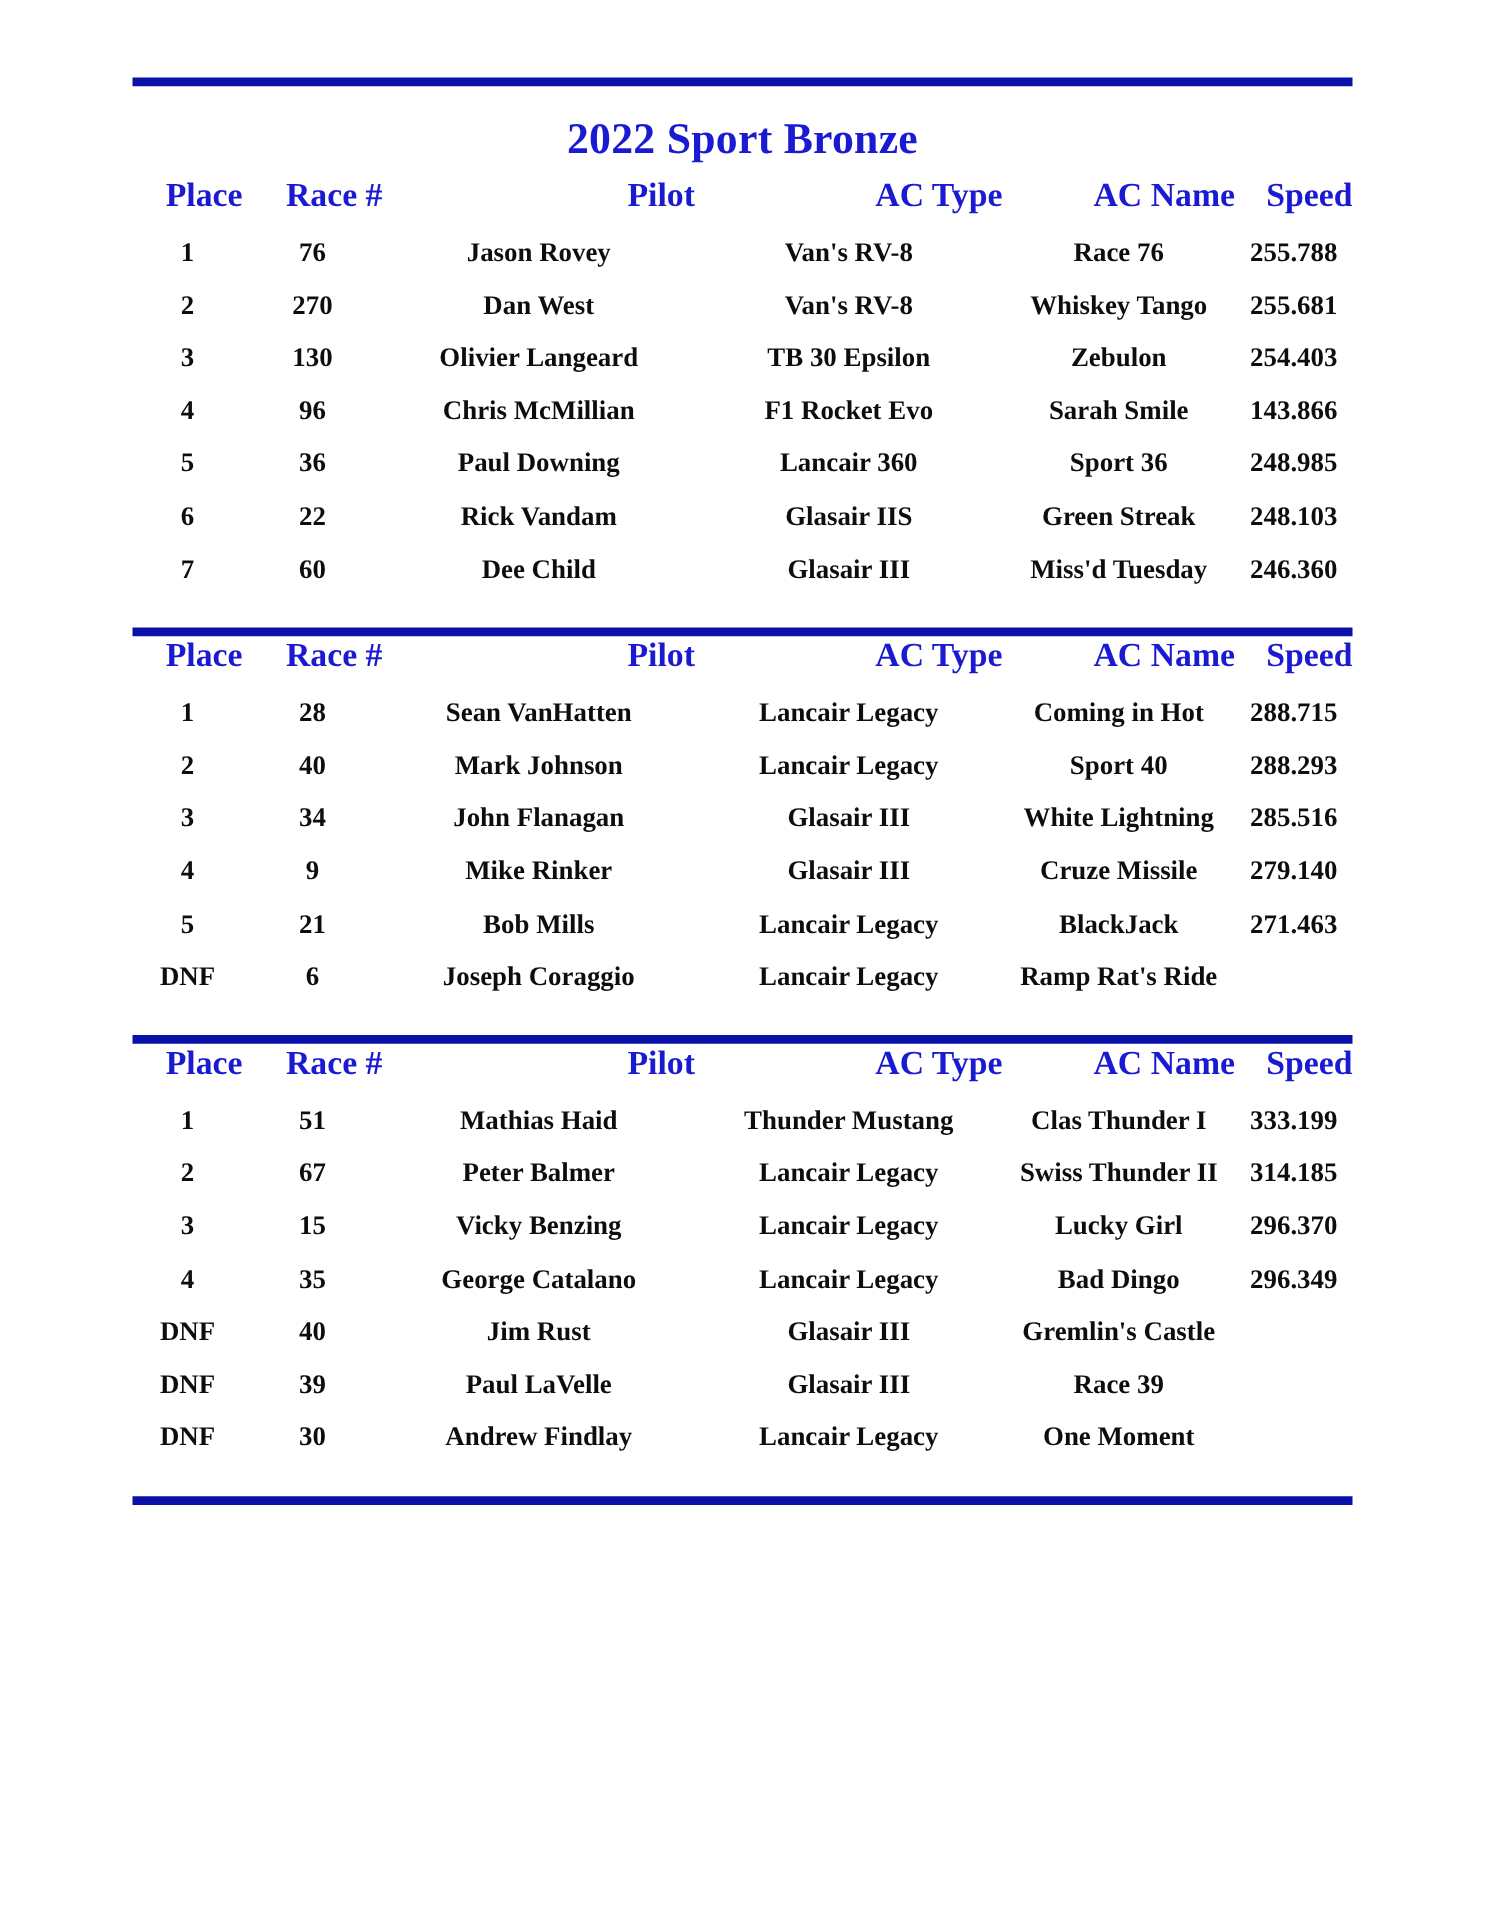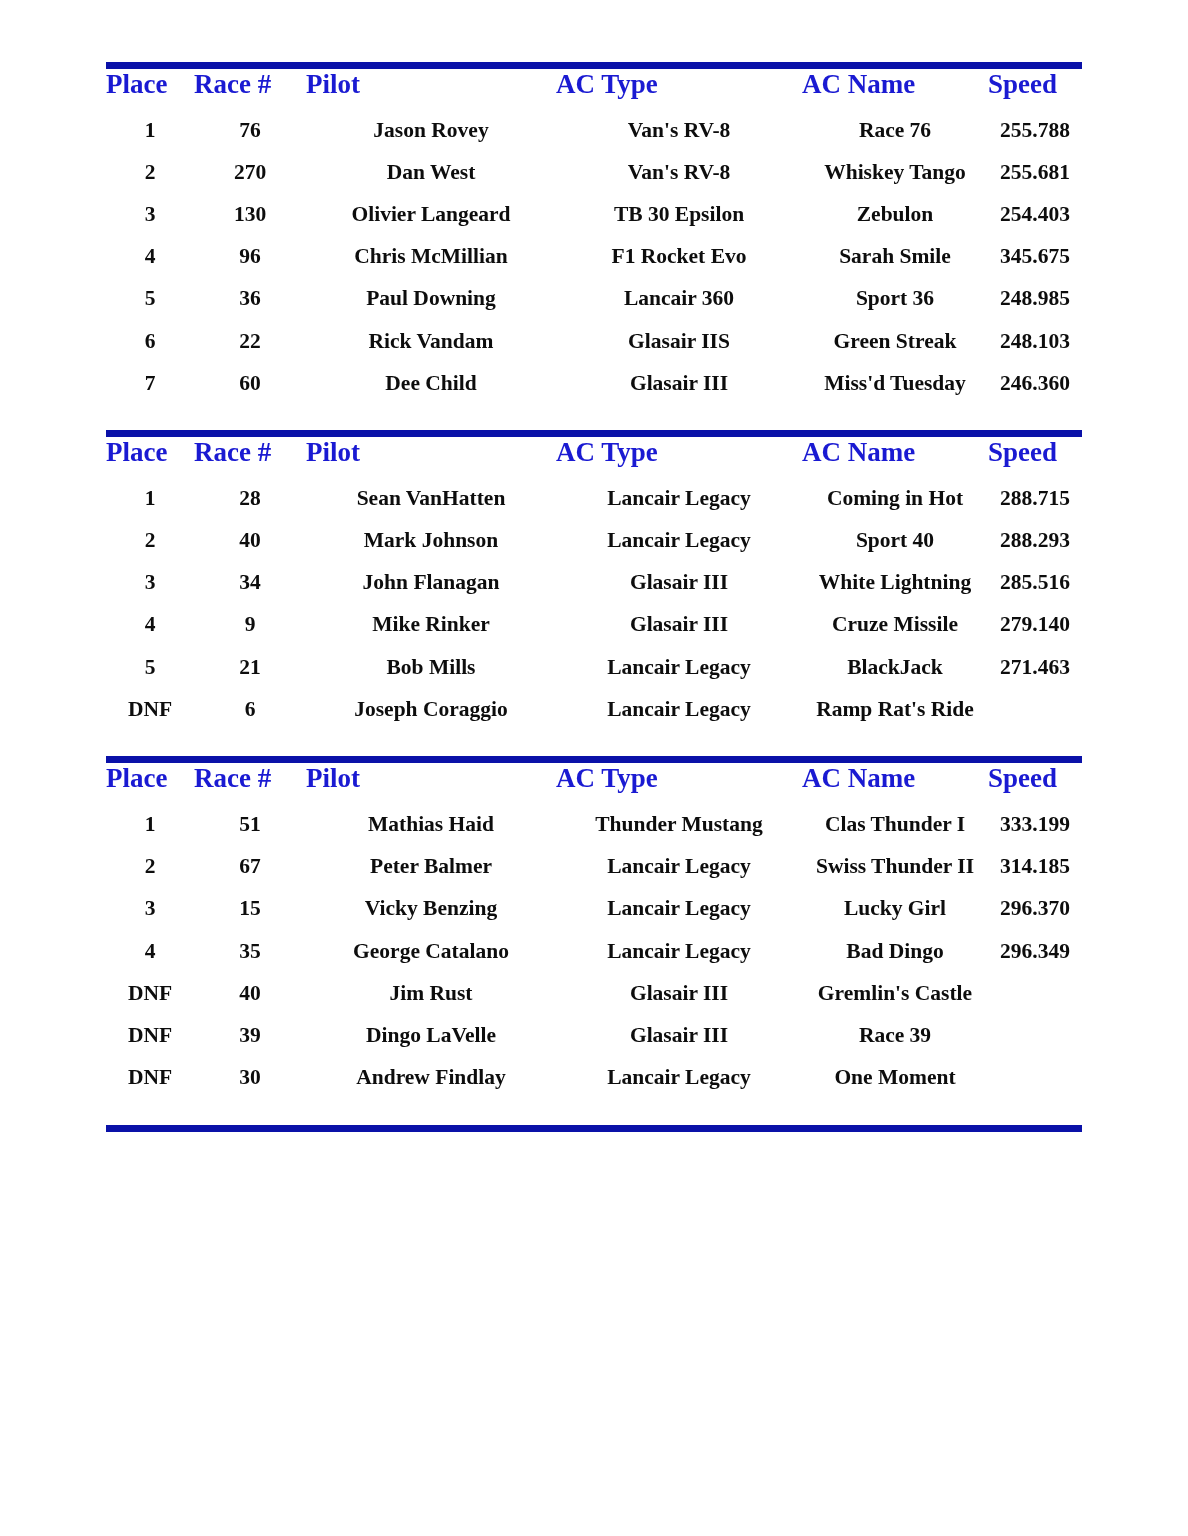--- a/index.html
+++ b/index.html
@@ -47,21 +47,21 @@
   table.results {
     width: 100%;
     border-collapse: collapse;
     table-layout: fixed;
   }
   table.results th {
     color: #1a1ad2;
     font-weight: bold;
     font-size: 27px;
     padding: 0 0 9px 0;
-    text-align: left;
+    text-align: right;
     white-space: nowrap;
   }
   table.results td {
     color: #0d0d0d;
     font-weight: bold;
     font-size: 21.5px;
     padding: 8.6px 0;
     text-align: center;
     white-space: nowrap;
   }
@@ -77,20 +77,21 @@
   .sec-gold   .spacer-bottom { height: 12px; }
 </style>
 </head>
 <body>
 
 <div class="page">
 
   <div class="rule rule-top"></div>
 
   <div class="section sec-bronze">
+    <div class="section-title">2022 Sport Bronze</div>
     <table class="results">
       <colgroup>
         <col class="c-place">
           <col class="c-race">
           <col class="c-pilot">
         <col class="c-type">
           <col class="c-name">
           <col class="c-speed">
       </colgroup>
       <thead>
@@ -127,21 +128,21 @@
             <td>TB 30 Epsilon</td>
             <td>Zebulon</td>
             <td>254.403</td>
           </tr>
           <tr>
             <td>4</td>
             <td>96</td>
             <td>Chris McMillian</td>
             <td>F1 Rocket Evo</td>
             <td>Sarah Smile</td>
-            <td>345.675</td>
+            <td>143.866</td>
           </tr>
           <tr>
             <td>5</td>
             <td>36</td>
             <td>Paul Downing</td>
             <td>Lancair 360</td>
             <td>Sport 36</td>
             <td>248.985</td>
           </tr>
           <tr>
@@ -300,21 +301,21 @@
             <td>DNF</td>
             <td>40</td>
             <td>Jim Rust</td>
             <td>Glasair III</td>
             <td>Gremlin's Castle</td>
             <td></td>
           </tr>
           <tr>
             <td>DNF</td>
             <td>39</td>
-            <td>Dingo LaVelle</td>
+            <td>Paul LaVelle</td>
             <td>Glasair III</td>
             <td>Race 39</td>
             <td></td>
           </tr>
           <tr>
             <td>DNF</td>
             <td>30</td>
             <td>Andrew Findlay</td>
             <td>Lancair Legacy</td>
             <td>One Moment</td>

